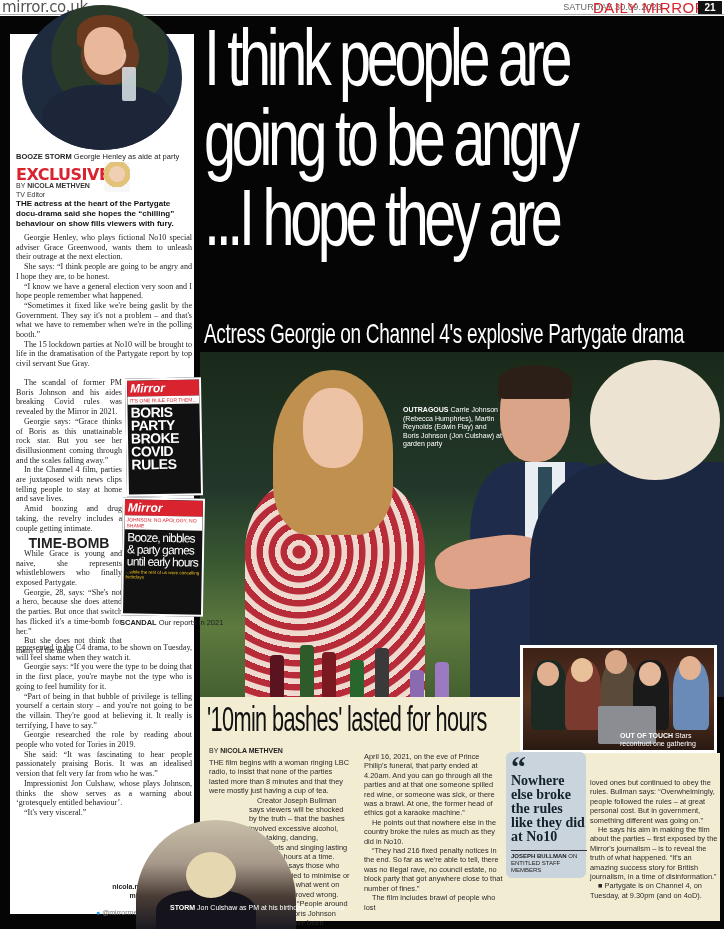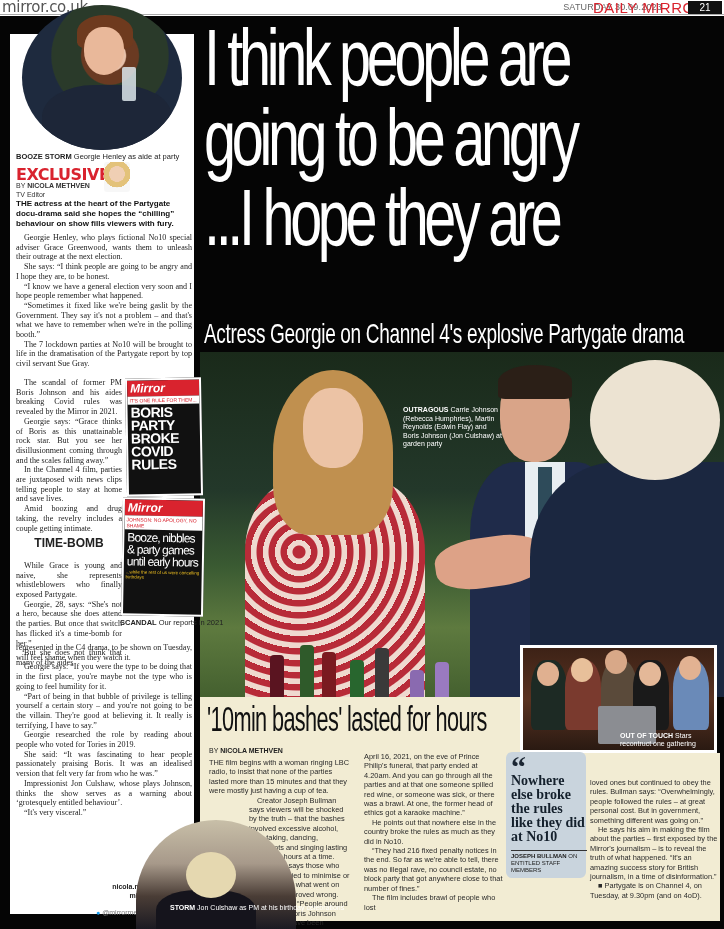--- a/index.html
+++ b/index.html
@@ -2,38 +2,38 @@
 <html><head>
 <meta charset="utf-8">
 <style>
 *{box-sizing:border-box;margin:0;padding:0}
 html,body{width:724px;height:929px;overflow:hidden;background:#fff}
 body{position:relative;font-family:"Liberation Sans",sans-serif;color:#1a1a1a}
 .topbar{position:absolute;left:0;top:0;width:724px;height:15px;background:#fff;border-bottom:1px solid #aaa}
 .site{position:absolute;left:2px;top:-2px;font-size:15px;color:#555;font-family:"DejaVu Sans",sans-serif;letter-spacing:-0.3px}
 .date{position:absolute;right:62px;top:2px;font-size:9px;color:#666;letter-spacing:0.2px}
 .masthead{position:absolute;right:18px;top:-1px;font-size:15px;color:#d9232e;letter-spacing:0.5px}
-.pagenum{position:absolute;right:2px;top:1px;width:34px;height:13px;background:#111;color:#fff;font-size:10px;font-weight:normal;text-align:center;line-height:13px}
+.pagenum{position:absolute;right:2px;top:1px;width:24px;height:13px;background:#111;color:#fff;font-size:10px;font-weight:bold;text-align:center;line-height:13px}
 .black{position:absolute;left:0;top:16px;width:724px;height:913px;background:#050505}
 .leftcol{position:absolute;left:10px;top:34px;width:184px;height:880px;background:#fff}
 .portrait{position:absolute;left:22px;top:5px;width:160px;height:145px;border-radius:50%;overflow:hidden;background:radial-gradient(circle at 55% 35%,#e8c0a8 0 12%,#6a3a22 13% 22%,#2a3a2a 23% 45%,#1e2a3e 46%);}
 .portrait .face{position:absolute;left:62px;top:22px;width:40px;height:48px;border-radius:45% 45% 50% 50%;background:#e9b89a}
 .portrait .hair{position:absolute;left:55px;top:10px;width:56px;height:34px;border-radius:50% 50% 20% 20%;background:#6e3a1e}
 .portrait .jacket{position:absolute;left:20px;top:80px;width:130px;height:80px;border-radius:40% 40% 0 0;background:#1d2638}
 .portrait .glass{position:absolute;left:100px;top:62px;width:14px;height:34px;background:rgba(220,230,235,0.85);border-radius:2px}
 .cap{font-size:7.5px;color:#222;line-height:10px}
 .cap b{font-weight:bold}
 .excl{position:absolute;left:16px;top:165px;font-size:16px;color:#d9232e;font-weight:bold;letter-spacing:-0.5px;font-family:"DejaVu Sans",sans-serif}
 .byline{position:absolute;left:16px;top:181px;font-size:7px;color:#333;line-height:9px}
 .byline b{font-weight:bold}
 .mini{position:absolute;left:104px;top:162px;width:26px;height:30px;border-radius:3px;background:radial-gradient(circle at 50% 40%,#f0cfb4 0 35%,#e3c27a 36% 60%,#f7f7f7 61%)}
 .standfirst{position:absolute;left:16px;top:199px;width:176px;font-size:8px;font-weight:bold;line-height:10px;color:#111}
 .bodytext{position:absolute;font-family:"Liberation Serif",serif;font-size:8.1px;line-height:9.7px;color:#222;text-align:justify}
 .bodytext p{text-indent:8px}
-.subhead{font-family:"Liberation Sans",sans-serif;font-weight:bold;font-size:12px;text-align:center;margin:6px 0 12px;text-indent:0!important}
+.subhead{font-family:"Liberation Sans",sans-serif;font-weight:bold;font-size:14px;text-align:center;margin:6px 0 0;text-indent:0!important}
 .frontpages{position:absolute;left:126px;top:378px;width:72px;height:240px}
 .fp{position:absolute;background:#111;border:2px solid #fff;overflow:hidden}
 .fp .mh{background:#d9232e;color:#fff;font-weight:bold;font-size:12px;padding:1px 3px;font-style:italic}
 .fp .hl{color:#fff;font-weight:bold;font-size:14px;line-height:13px;padding:2px 3px;font-family:"Liberation Sans",sans-serif;letter-spacing:-0.5px}
 .fp .hl2{color:#fff;font-size:12px;line-height:12px;padding:2px 3px;font-family:"Liberation Sans",sans-serif;letter-spacing:-0.8px}
 .scap{position:absolute;left:120px;top:618px;font-size:7.5px;line-height:9px;color:#222}
 .scap b{font-weight:bold}
 .headline{position:absolute;left:204px;top:18px;width:520px;color:#fff;font-family:"Liberation Sans",sans-serif;font-size:80px;line-height:80px;letter-spacing:-6px;transform:scaleX(0.72);transform-origin:left top;white-space:nowrap}
 .headline div{width:720px}
 .deck{position:absolute;left:204px;top:318px;color:#fff;font-size:28px;white-space:nowrap;transform:scaleX(0.68);transform-origin:left top;letter-spacing:-0.5px}
@@ -156,21 +156,21 @@
 
 <div class="sidebar"></div>
 <div class="sidebar2"></div>
 <div class="sbhead">'10min bashes' lasted for hours</div>
 <div class="sbby">
   <span>BY</span>
   <b>NICOLA METHVEN</b>
 </div>
 
 <div class="sbtxt" style="left:209px;top:758px;width:142px">
-  <p class="noi">THE film begins with a woman ringing LBC radio, to insist that none of the parties lasted more than 15 minutes and that they were mostly just having a cup of tea.</p>
+  <p class="noi">THE film begins with a woman ringing LBC radio, to insist that none of the parties lasted more than 8 minutes and that they were mostly just having a cup of tea.</p>
   <p style="padding-left:40px">Creator Joseph Bullman says viewers will be shocked by the truth – that the bashes involved excessive alcohol, drug-taking, dancing, arguments and singing lasting up to nine hours at a time.</p>
   <p style="padding-left:60px">He says those who have tried to minimise or dismiss what went on will be proved wrong.</p>
   <p style="padding-left:80px">“People around Boris Johnson have been pushing the idea that he was ambushed by cake. On</p>
 </div>
 <div class="sbtxt" style="left:364px;top:752px;width:140px">
   <p class="noi">April 16, 2021, on the eve of Prince Philip's funeral, that party ended at 4.20am. And you can go through all the parties and at that one someone spilled red wine, or someone was sick, or there was a brawl. At one, the former head of ethics got a karaoke machine.”</p>
   <p>He points out that nowhere else in the country broke the rules as much as they did in No10.</p>
   <p>“They had 216 fixed penalty notices in the end. So far as we're able to tell, there was no illegal rave, no council estate, no block party that got anywhere close to that number of fines.”</p>
   <p>The film includes brawl of people who lost</p>
 </div>
@@ -207,21 +207,21 @@
   <b>NICOLA METHVEN</b><br>
   <span>TV Editor</span>
 </div>
 <div class="standfirst">THE actress at the heart of the Partygate docu-drama said she hopes the “chilling” behaviour on show fills viewers with fury.</div>
 
 <div class="bodytext" style="left:16px;top:233px;width:176px">
   <p>Georgie Henley, who plays fictional No10 special adviser Grace Greenwood, wants them to unleash their outrage at the next election.</p>
   <p>She says: “I think people are going to be angry and I hope they are, to be honest.</p>
   <p>“I know we have a general election very soon and I hope people remember what happened.</p>
   <p>“Sometimes it fixed like we're being gaslit by the Government. They say it's not a problem – and that's what we have to remember when we're in the polling booth.”</p>
-  <p>The 7 lockdown parties at No10 will be brought to life in the dramatisation of the Partygate report by top civil servant Sue Gray.</p>
+  <p>The 15 lockdown parties at No10 will be brought to life in the dramatisation of the Partygate report by top civil servant Sue Gray.</p>
 </div>
 <div class="bodytext" style="left:16px;top:378px;width:106px">
   <p>The scandal of former PM Boris Johnson and his aides breaking Covid rules was revealed by the Mirror in 2021.</p>
   <p>Georgie says: “Grace thinks of Boris as this unattainable rock star. But you see her disillusionment coming through and the scales falling away.”</p>
   <p>In the Channel 4 film, parties are juxtaposed with news clips telling people to stay at home and save lives.</p>
   <p>Amid boozing and drug taking, the revelry includes a couple getting intimate.</p>
   <p class="subhead">TIME-BOMB</p>
   <p>While Grace is young and naive, she represents whistleblowers who finally exposed Partygate.</p>
   <p>Georgie, 28, says: “She's not a hero, because she does attend the parties. But once that switch has flicked it's a time-bomb for her.”</p>
   <p>But she does not think that many of the aides</p>

